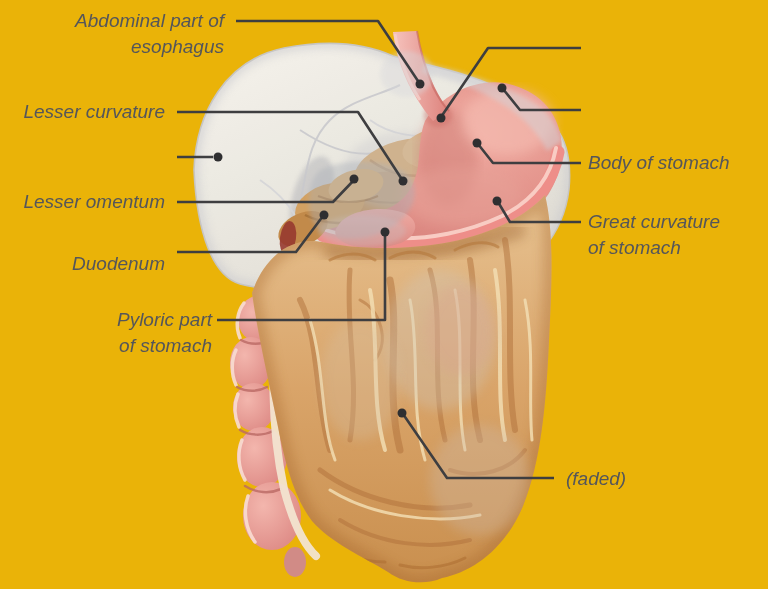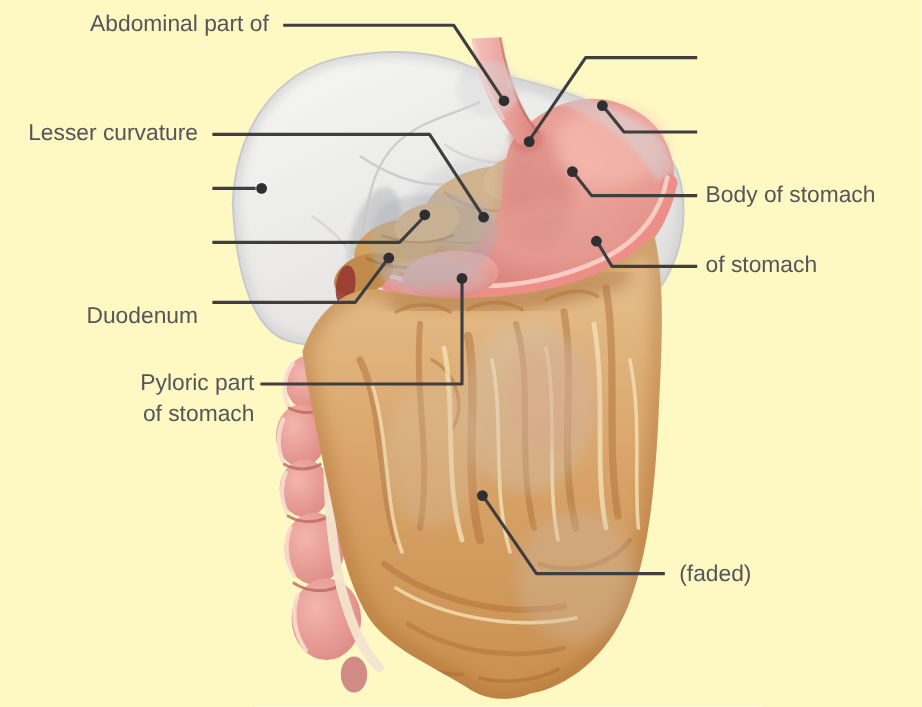--- a/index.html
+++ b/index.html
@@ -1,17 +1,17 @@
 <!DOCTYPE html>
 <html><head>
 <meta charset="utf-8">
 <style>
   html,body{margin:0;padding:0;background:#ffffff;}
-  .stage{position:relative;width:768px;height:589px;background:#fef9c3;overflow:hidden;
-         font-family:"Liberation Sans",sans-serif;}
+  .stage{position:relative;width:768px;height:589px;background:#eab308;overflow:hidden;
+         font-family:"Liberation Sans",sans-serif;font-style:italic;}
   .art{position:absolute;left:0;top:0;}
   .lbl{position:absolute;font-size:19px;line-height:26px;color:#55565a;white-space:nowrap;}
   .lbl.r{text-align:right;}
   .lbl.l{text-align:left;}
   .lbl span{display:block;}
 </style>
 </head>
 <body>
 
 <div class="stage">
@@ -210,34 +210,39 @@
       <circle cx="441" cy="118" r="4.5"></circle>
       <circle cx="502" cy="88" r="4.5"></circle>
       <circle cx="477" cy="143" r="4.5"></circle>
       <circle cx="497" cy="201" r="4.5"></circle>
       <circle cx="402" cy="413" r="4.5"></circle>
     </g>
   </svg>
 
   <div class="lbl r" style="right:544px;top:8px;">
     <span>Abdominal part of</span>
+    <span>esophagus</span>
   </div>
   <div class="lbl r" style="right:603px;top:99px;">
     <span>Lesser curvature</span>
+  </div>
+  <div class="lbl r" style="right:603px;top:189px;">
+    <span>Lesser omentum</span>
   </div>
   <div class="lbl r" style="right:603px;top:251px;">
     <span>Duodenum</span>
   </div>
   <div class="lbl r" style="right:556px;top:307px;text-align:right;">
     <span>Pyloric part</span>
     <span>of stomach</span>
   </div>
   <div class="lbl l" style="left:588px;top:150px;">
     <span>Body of stomach</span>
   </div>
   <div class="lbl l" style="left:588px;top:209px;">
+    <span>Great curvature</span>
     <span>of stomach</span>
   </div>
   <div class="lbl l" style="left:566px;top:466px;">
     <span>(faded)</span>
   </div>
 
 </div>
 
 </body></html>

